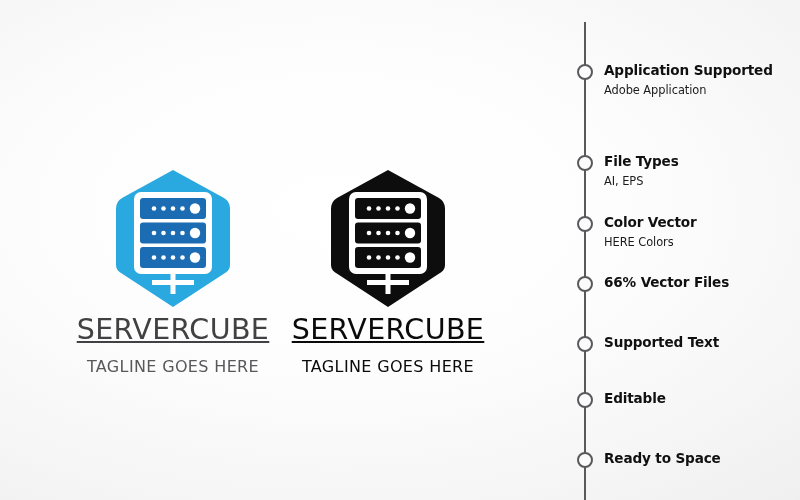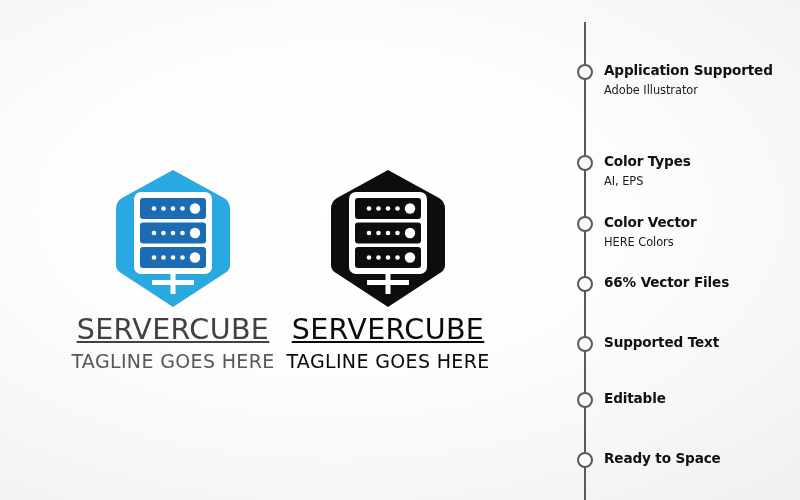--- a/index.html
+++ b/index.html
@@ -55,23 +55,23 @@
     font-weight: 400;
     letter-spacing: 0.4px;
     line-height: 1;
     white-space: nowrap;
     text-decoration: underline;
   }
   .variant-blue  .wordmark { color: #414042; }
   .variant-black .wordmark { color: #0a0a0a; }
 
   .tagline {
-    margin-top: 7px;
-    font-family: "DejaVu Sans", "Liberation Sans", sans-serif;
-    font-size: 19px;
+    margin-top: 14px;
+    font-family: "DejaVu Sans", "Liberation Sans", sans-serif;
+    font-size: 16px;
     font-weight: 400;
     letter-spacing: 0.35px;
     line-height: 1;
     white-space: nowrap;
   }
   .variant-blue  .tagline { color: #58585b; }
   .variant-black .tagline { color: #0a0a0a; }
 
   
   .timeline {
@@ -230,26 +230,26 @@
     </div>
 
   </div>
 
   <div class="timeline">
     <div class="timeline-rail"></div>
 
     <div class="feature" style="top:72px">
       <span class="node"></span>
       <div class="ftitle">Application Supported</div>
-      <div class="fsub">Adobe Illustrator</div>
+      <div class="fsub">Adobe Application</div>
     </div>
 
     <div class="feature" style="top:163px">
       <span class="node"></span>
-      <div class="ftitle">Color Types</div>
+      <div class="ftitle">File Types</div>
       <div class="fsub">AI, EPS</div>
     </div>
 
     <div class="feature" style="top:224px">
       <span class="node"></span>
       <div class="ftitle">Color Vector</div>
       <div class="fsub">HERE Colors</div>
     </div>
 
     <div class="feature" style="top:284px">

